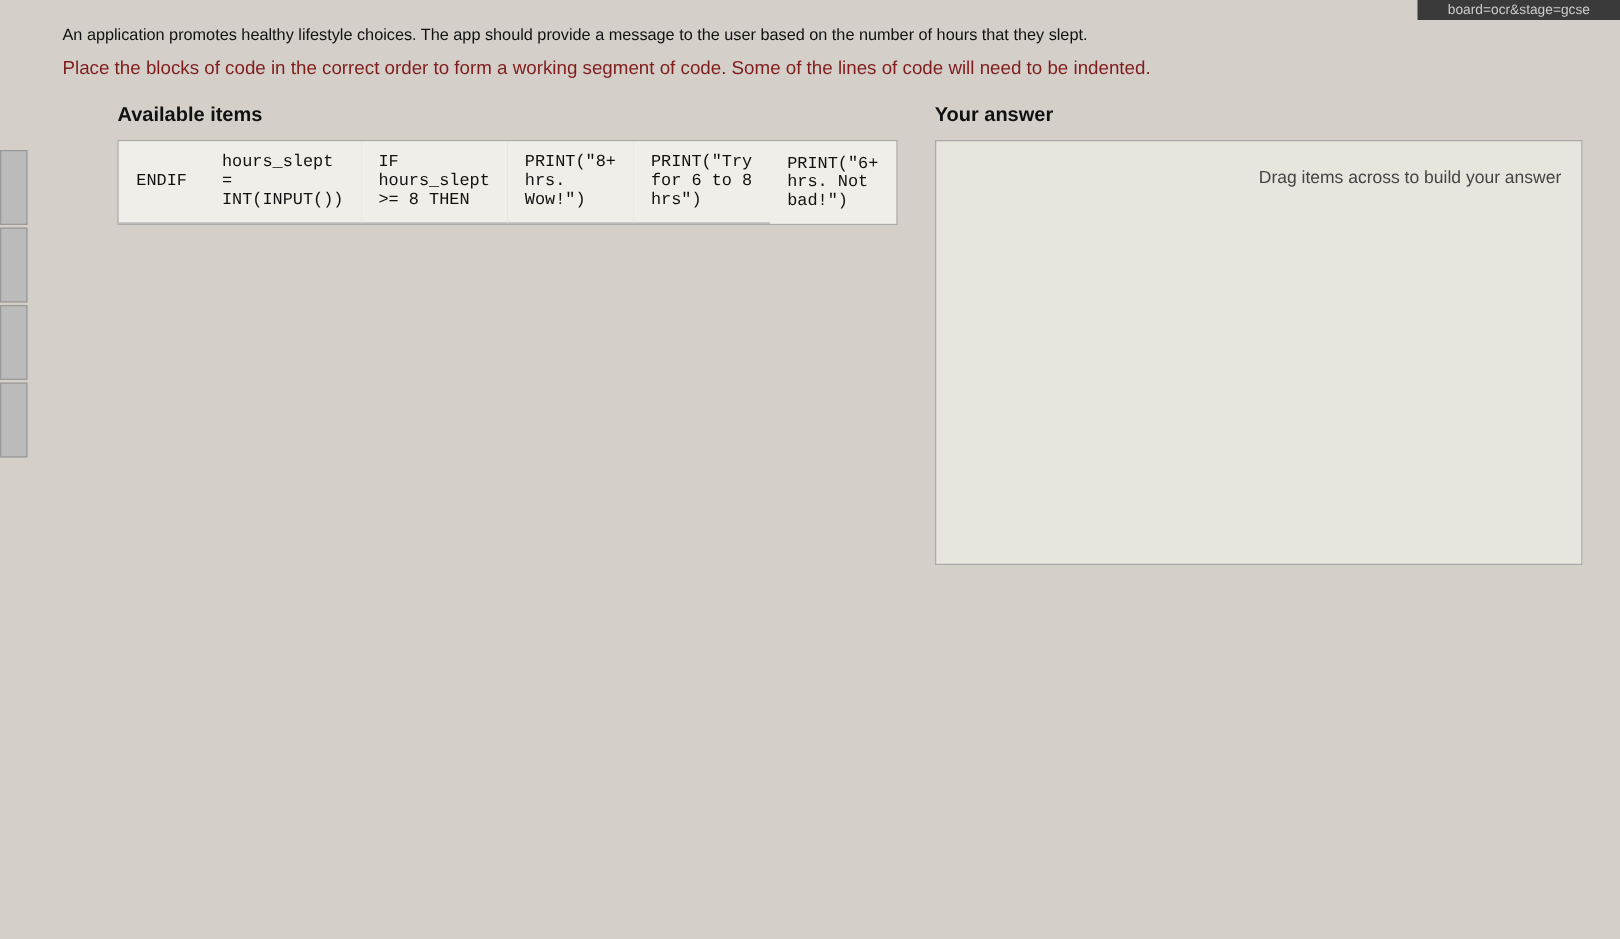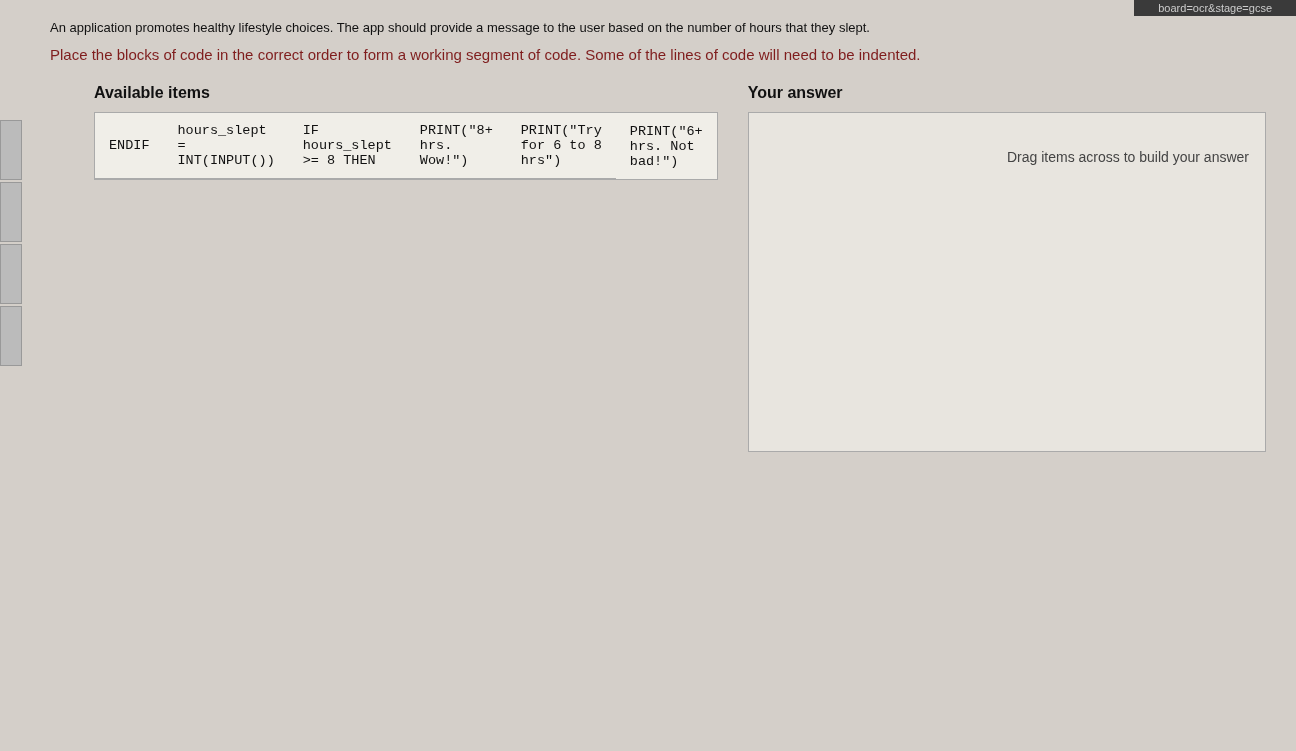--- a/index.html
+++ b/index.html
@@ -102,21 +102,20 @@
       display: flex;
       align-items: flex-start;
       justify-content: flex-end;
       padding: 20px 16px;
     }
 
     .drag-hint {
       font-size: 14px;
       color: #444;
       font-style: normal;
-      margin-top: 16px;
     }
 
     .left-tabs {
       position: absolute;
       left: 0;
       top: 120px;
       display: flex;
       flex-direction: column;
       gap: 2px;
     }

